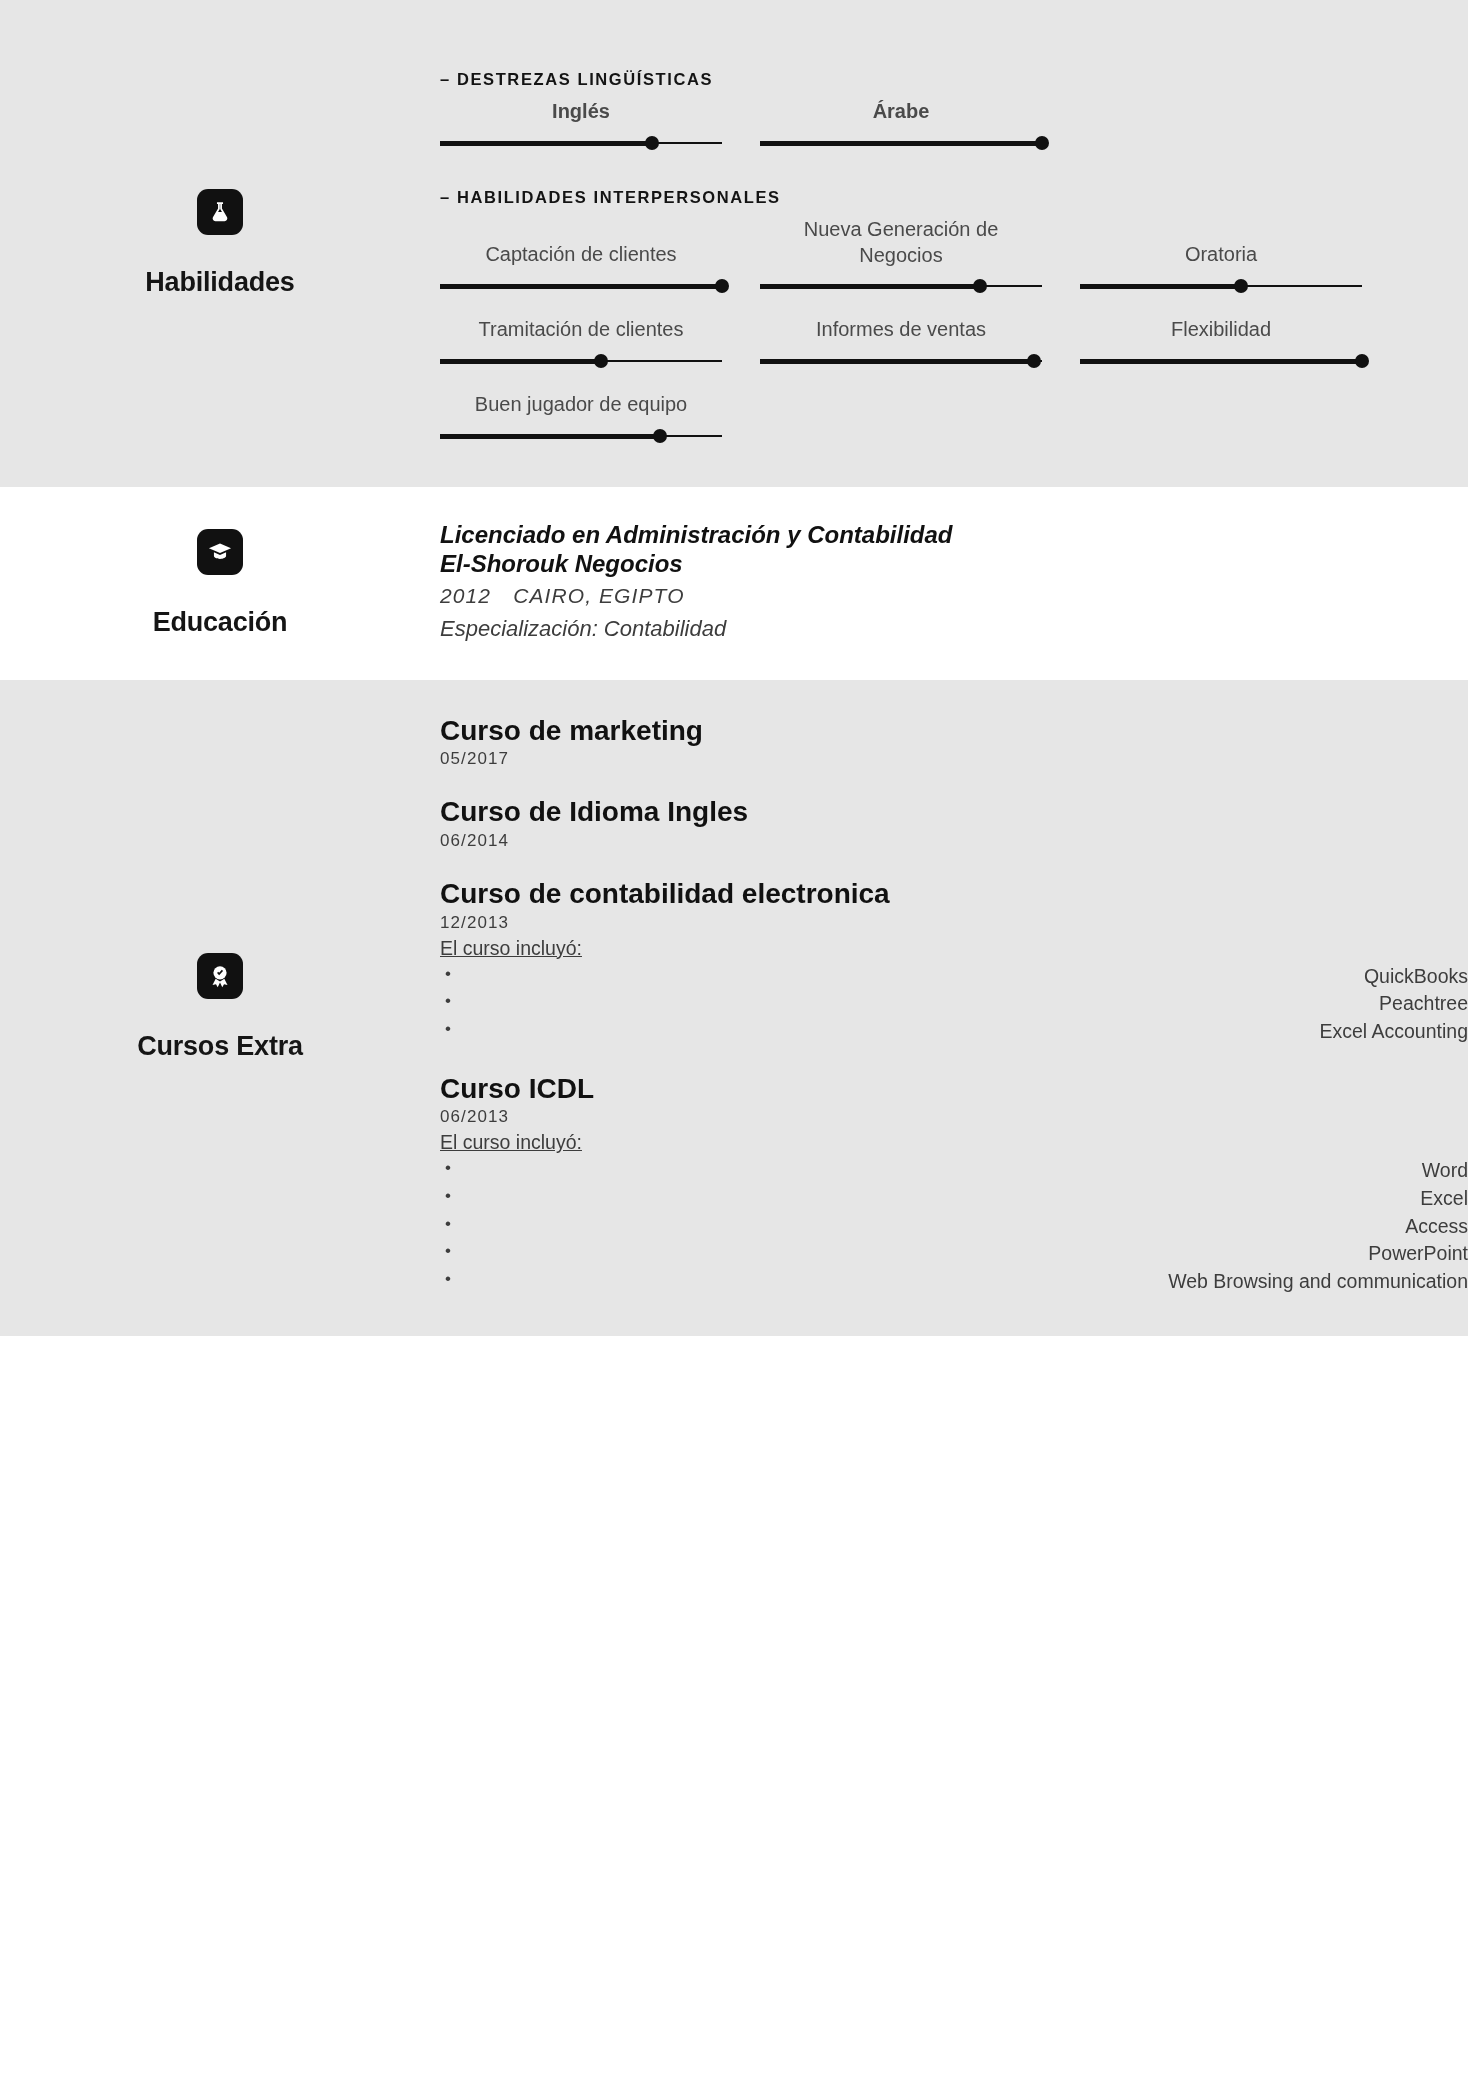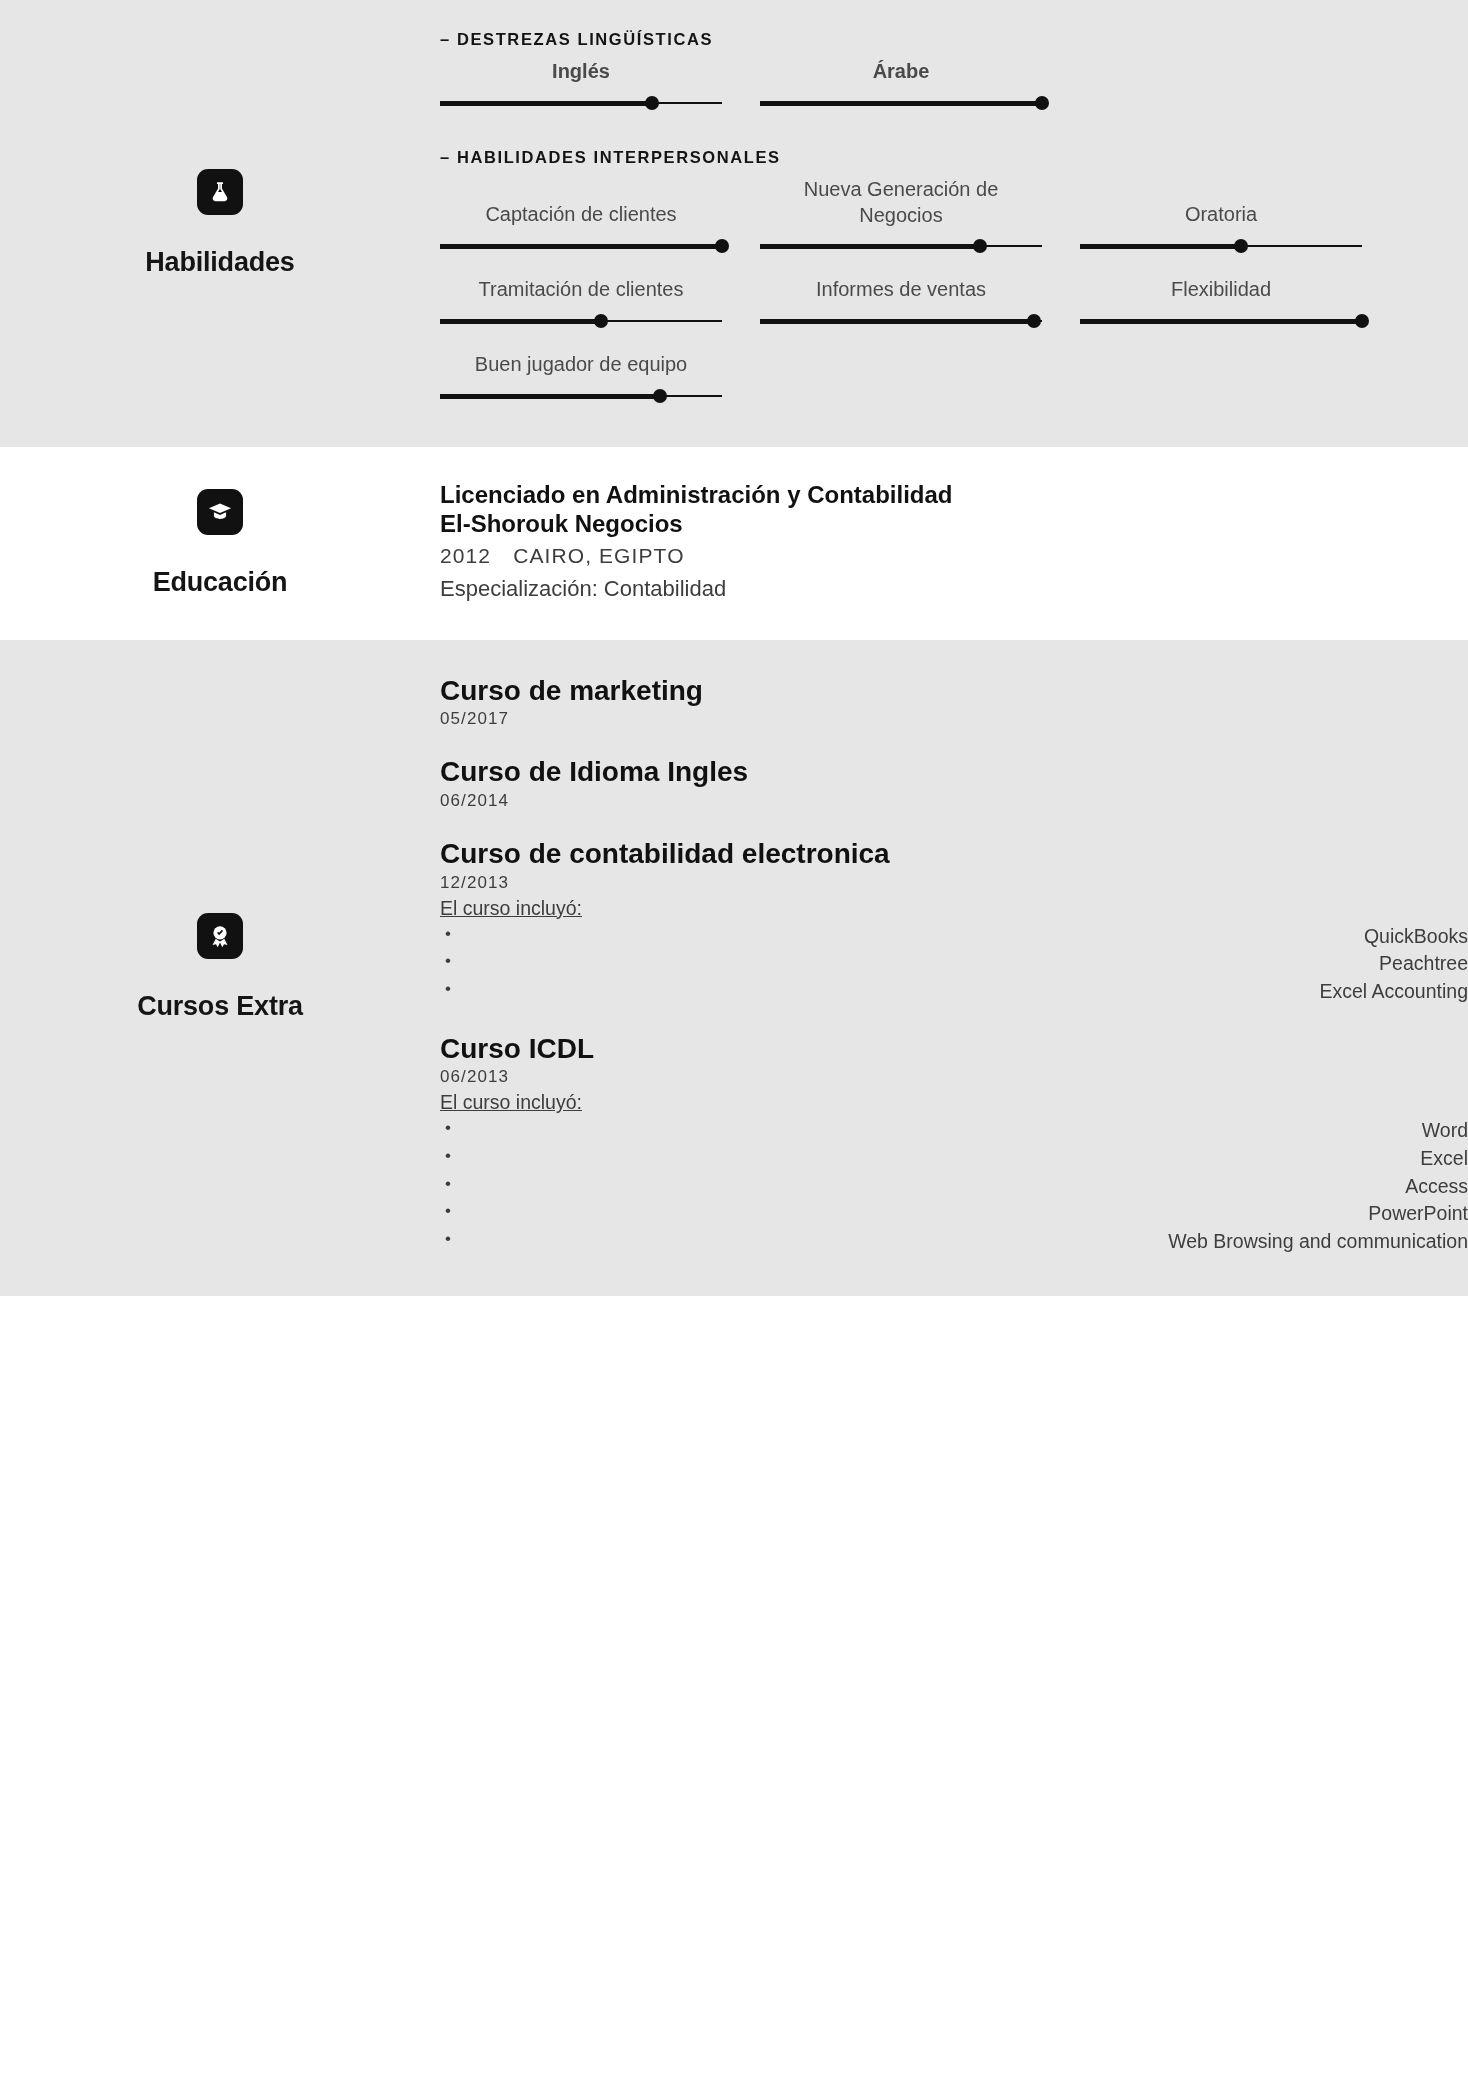--- a/index.html
+++ b/index.html
@@ -55,21 +55,21 @@
 
   
   .content {
     flex: 1 1 auto;
     padding-right: 60px;
   }
 
   
   .skills-body { padding: 30px 0 34px 0; }
 
-  .skillgroup { margin-bottom: 10px; }
+  .skillgroup { margin-bottom: 10px; margin-top: 40px; }
   .skillgroup + .skillgroup { margin-top: 38px; }
 
   .skillgroup-title {
     font-size: 16.5px;
     font-weight: bold;
     letter-spacing: 1.6px;
     color: #141414;
     text-transform: uppercase;
     margin-bottom: 10px;
     white-space: nowrap;
@@ -119,21 +119,21 @@
   .skill-track .knob {
     position: absolute;
     width: 14px;
     height: 14px;
     border-radius: 50%;
     background: #111111;
     transform: translateX(-7px);
   }
 
   
-  .edu-body { padding: 34px 16px 36px 0; }
+  .edu-body { padding: 34px 16px 36px 0; font-style: italic; }
   .edu-degree {
     font-size: 24px;
     font-weight: bold;
     color: #111111;
     line-height: 1.18;
   }
   .edu-school {
     font-size: 24px;
     font-weight: bold;
     color: #111111;

